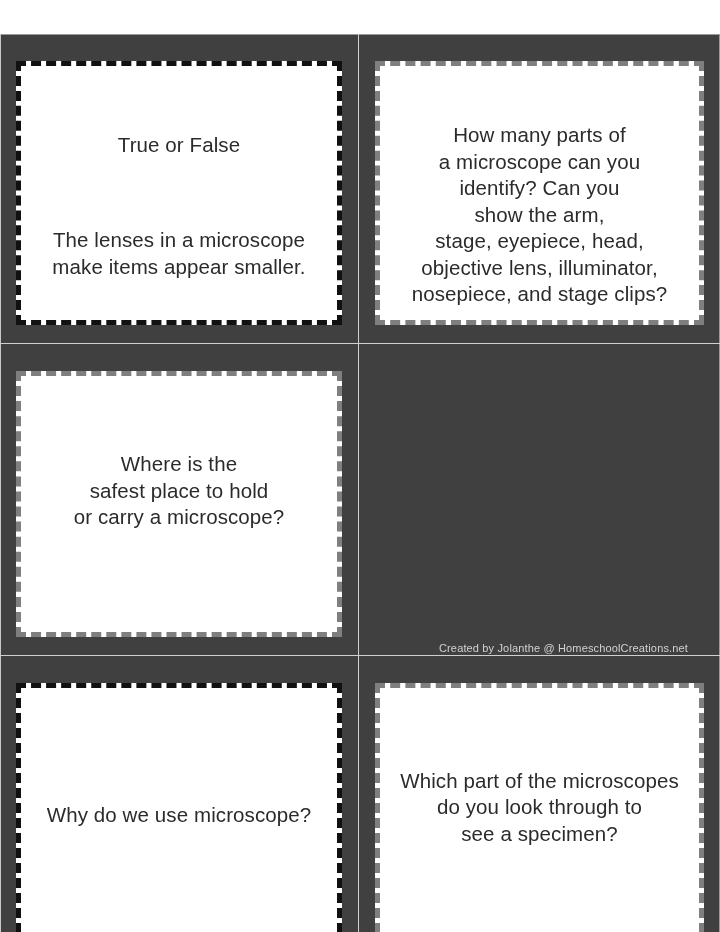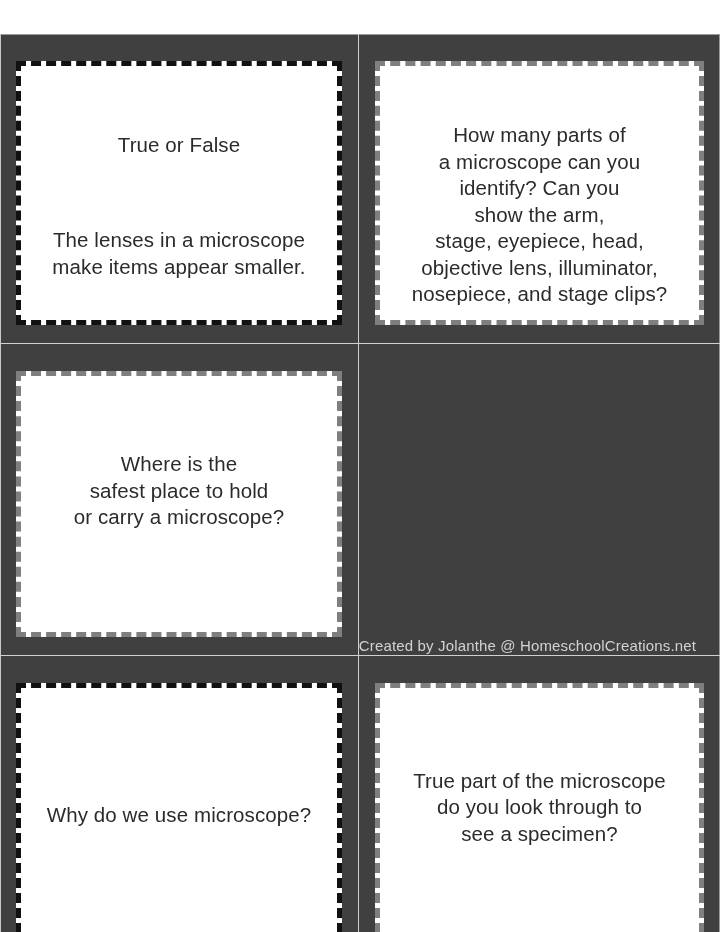--- a/index.html
+++ b/index.html
@@ -94,23 +94,23 @@
   .pos-slight-up { padding-bottom: 26px; }
   .pos-slight-up2 { align-items: center; padding-bottom: 16px; }
 
   .card-text.two-block .block-gap {
     display: block;
     height: 42px;
   }
 
   .credit {
     position: absolute;
-    right: 24px;
+    right: 32px;
     bottom: 1px;
-    font-size: 15px;
+    font-size: 11px;
     color: #d2d2d2;
     letter-spacing: 0.15px;
     white-space: nowrap;
   }
 </style>
 </head>
 <body>
 
 <div class="page">
 
@@ -156,20 +156,20 @@
     </div>
 
     <div class="cell col1 row3">
       <div class="card dark pos-center">
         <div class="card-text">Why do we use microscope?</div>
       </div>
     </div>
 
     <div class="cell col2 row3">
       <div class="card gray pos-slight-up2">
-        <div class="card-text">True part of the microscope
+        <div class="card-text">Which part of the microscopes
 do you look through to
 see a specimen?</div>
       </div>
     </div>
 
   </div>
 </div>
 
 </body></html>

